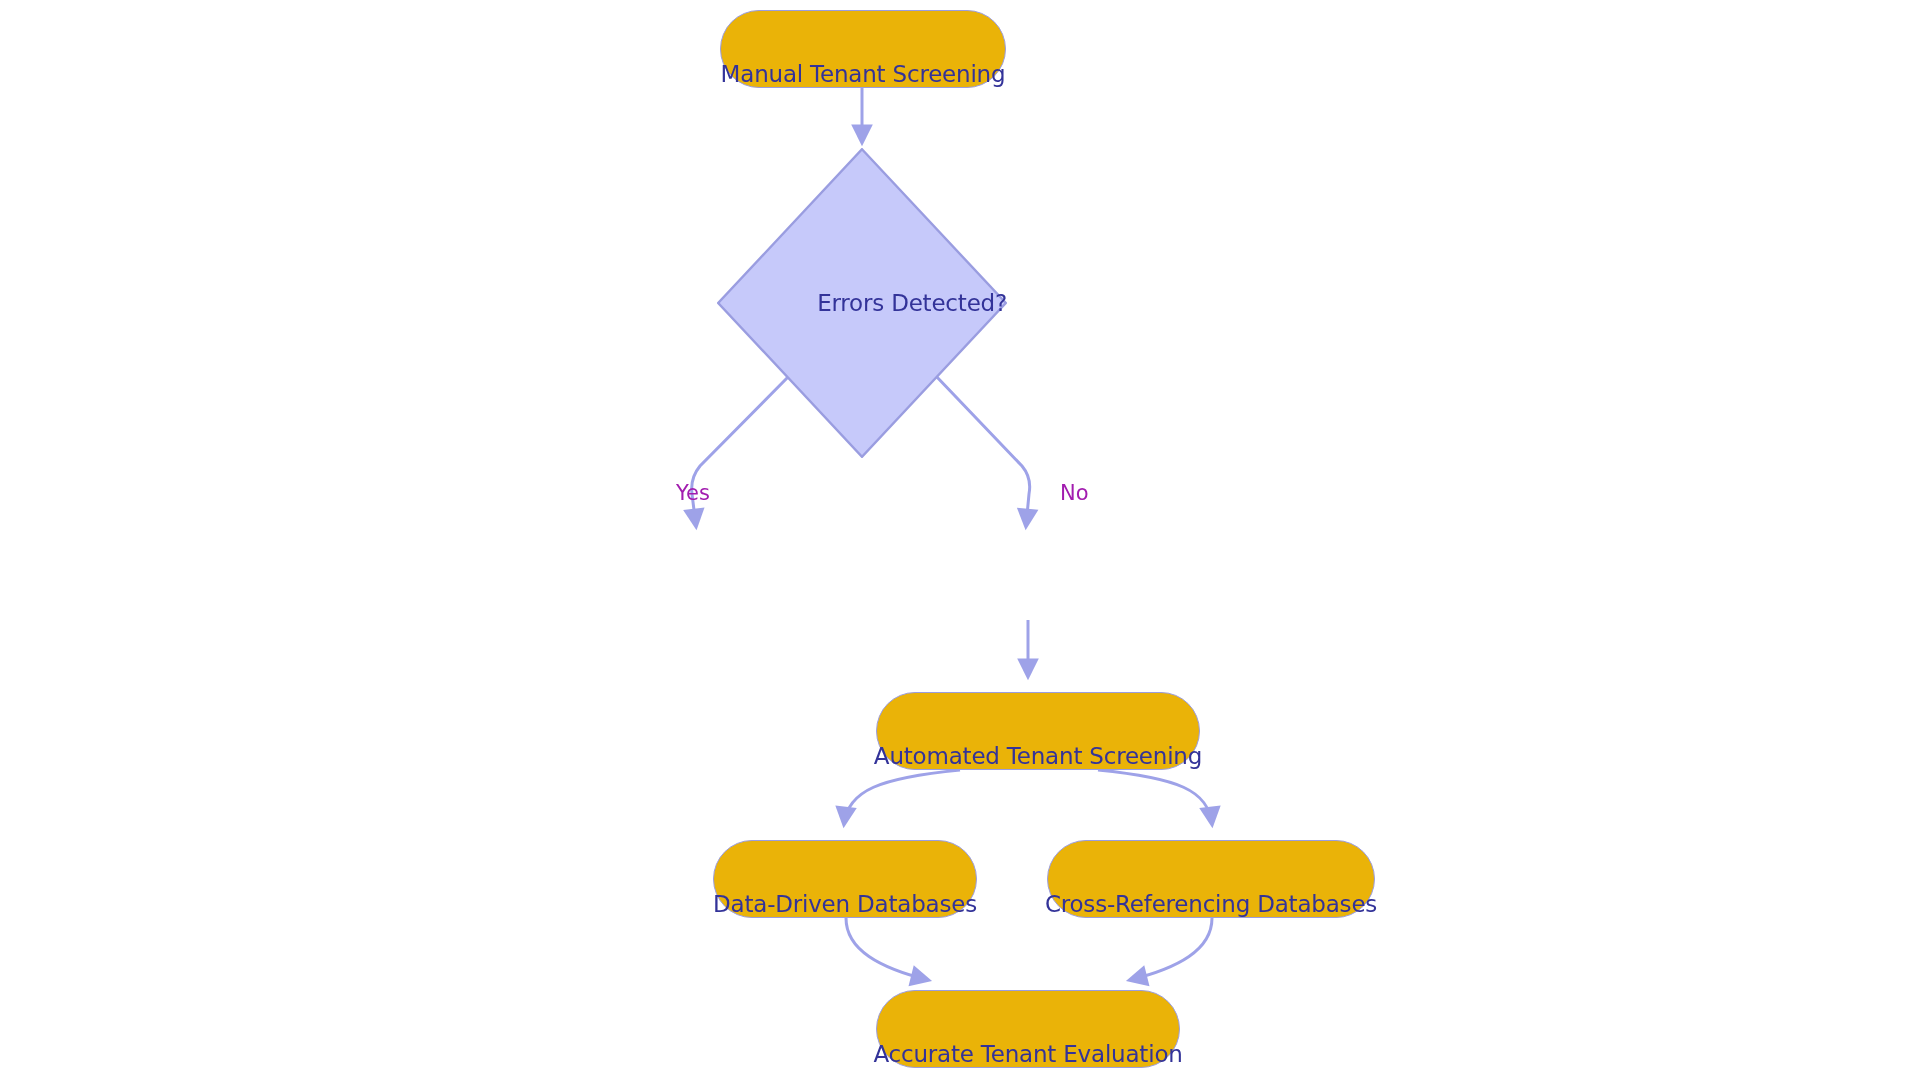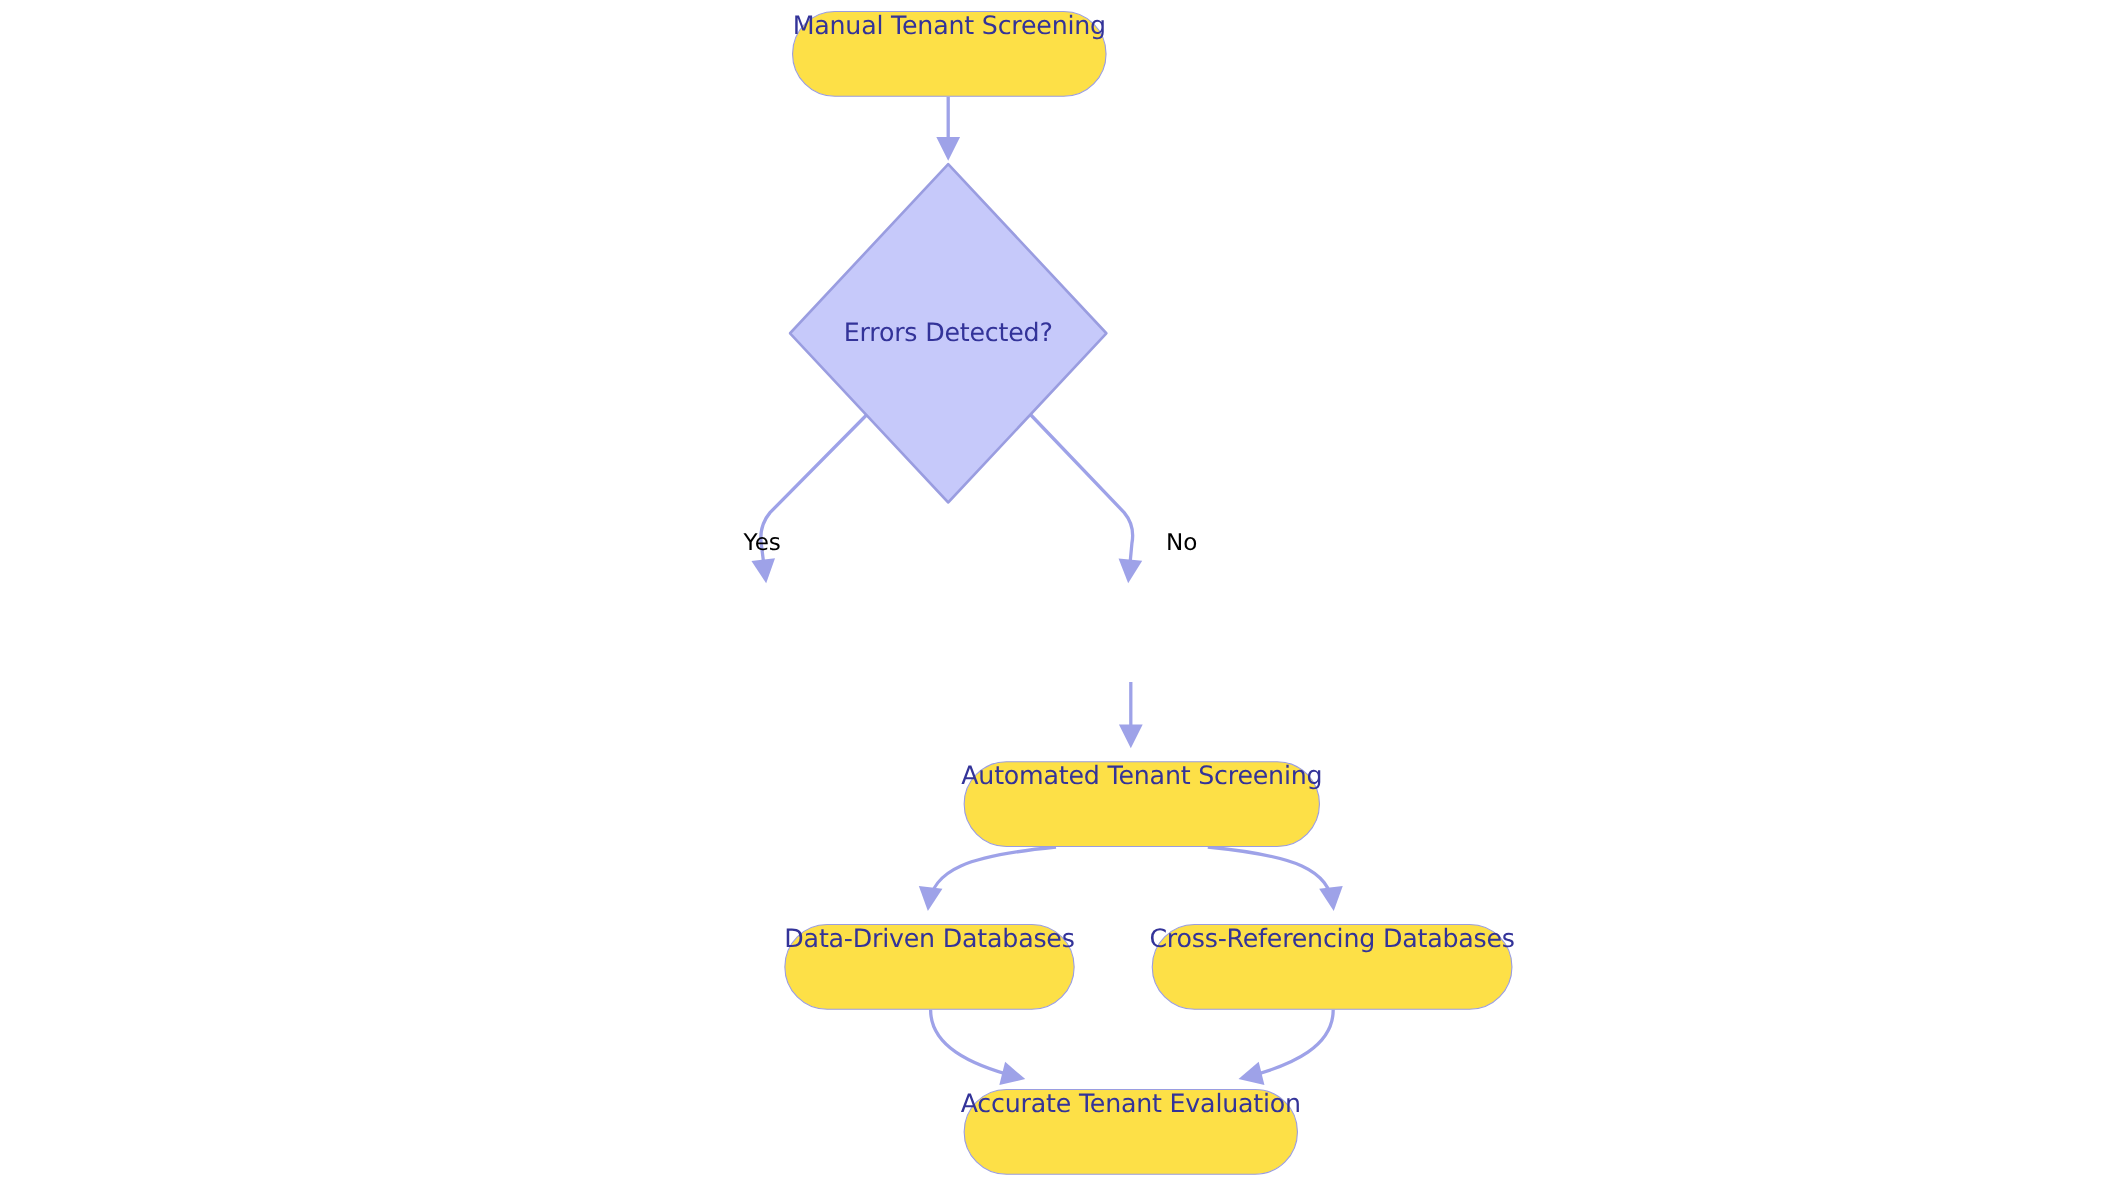--- a/index.html
+++ b/index.html
@@ -24,63 +24,63 @@
     position: absolute;
     top: 0;
     left: 0;
     width: 1920px;
     height: 1083px;
   }
   .node {
     position: absolute;
     box-sizing: border-box;
     display: flex;
-    align-items: flex-start;
+    align-items: flex-end;
     justify-content: center;
-    background: #fde047;
+    background: #eab308;
     border: 1.6px solid #9a9de0;
     color: #333399;
     font-size: 23px;
     font-family: "DejaVu Sans", sans-serif;
     letter-spacing: -0.2px;
     white-space: nowrap;
     z-index: 3;
   }
   .node.stadium {
     border-radius: 999px;
   }
   .node-label {
     pointer-events: none;
   }
   .decision-wrap {
     position: absolute;
     z-index: 3;
     display: flex;
     align-items: center;
-    justify-content: center;
+    justify-content: flex-end;
   }
   .decision-shape {
     position: absolute;
     top: 0;
     left: 0;
     width: 100%;
     height: 100%;
   }
   .decision-label {
     position: relative;
     z-index: 2;
     color: #333399;
     font-size: 23px;
     font-family: "DejaVu Sans", sans-serif;
     letter-spacing: -0.2px;
     white-space: nowrap;
   }
   .edge-label {
     position: absolute;
-    color: #000000;
+    color: #a21caf;
     font-size: 21px;
     font-family: "DejaVu Sans", sans-serif;
     white-space: nowrap;
     z-index: 4;
     background: transparent;
   }
 </style>
 </head>
 <body>
 

